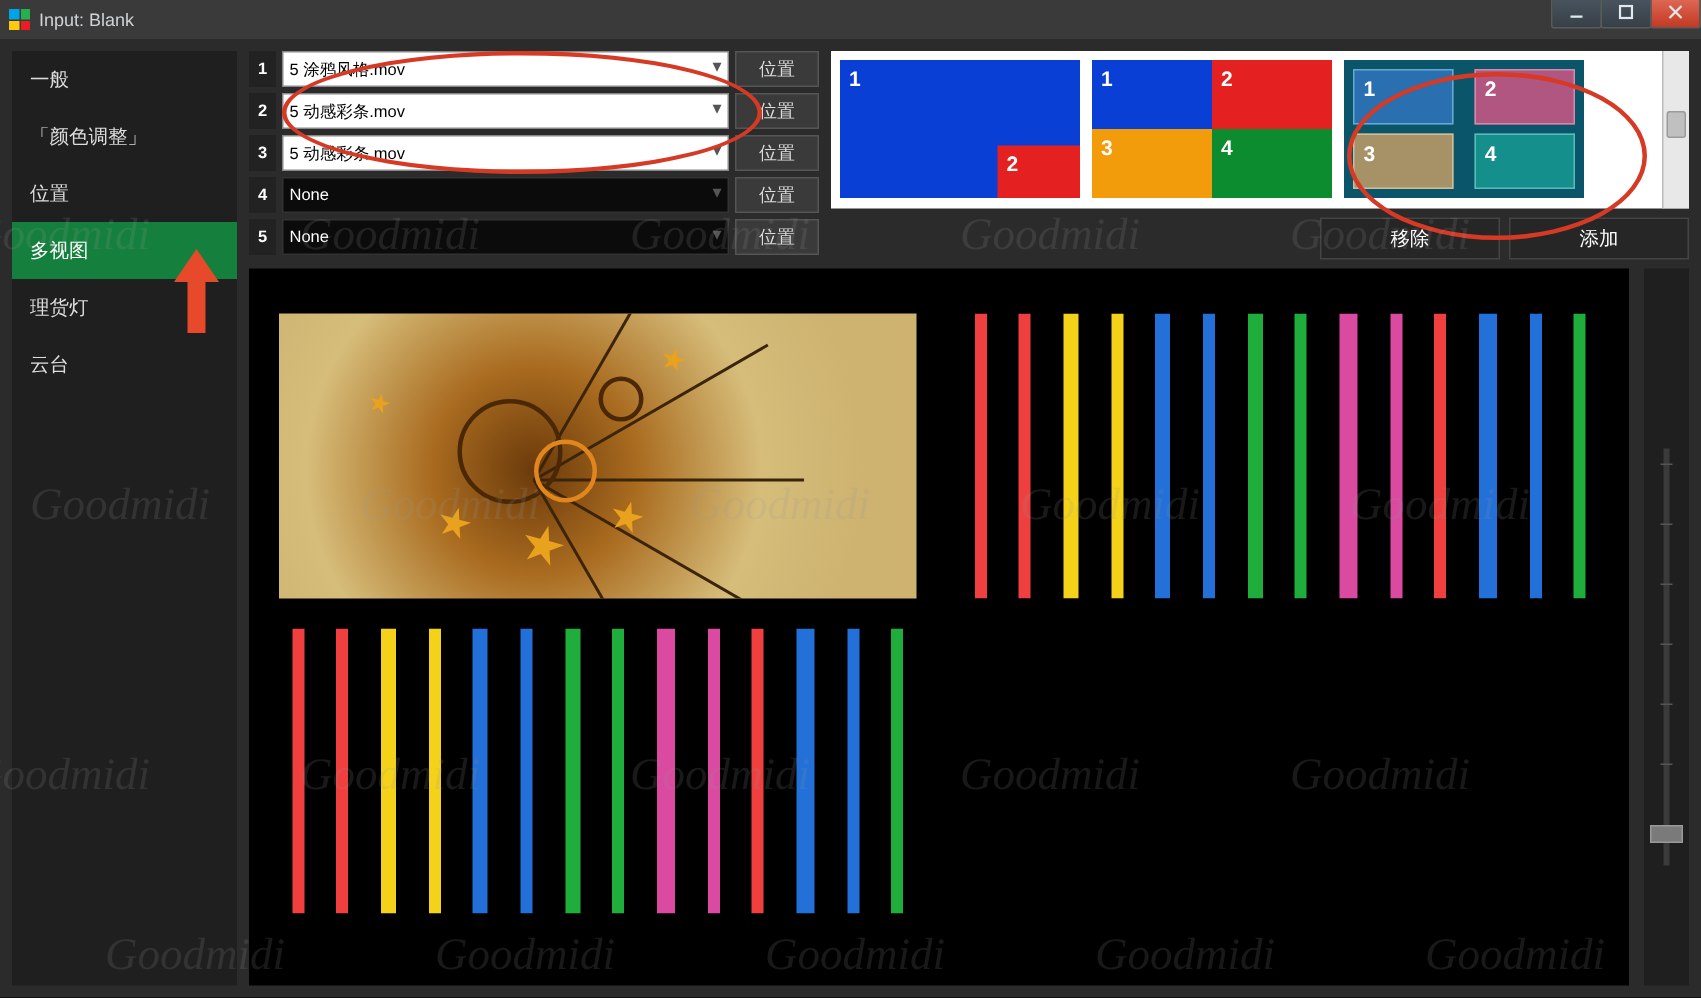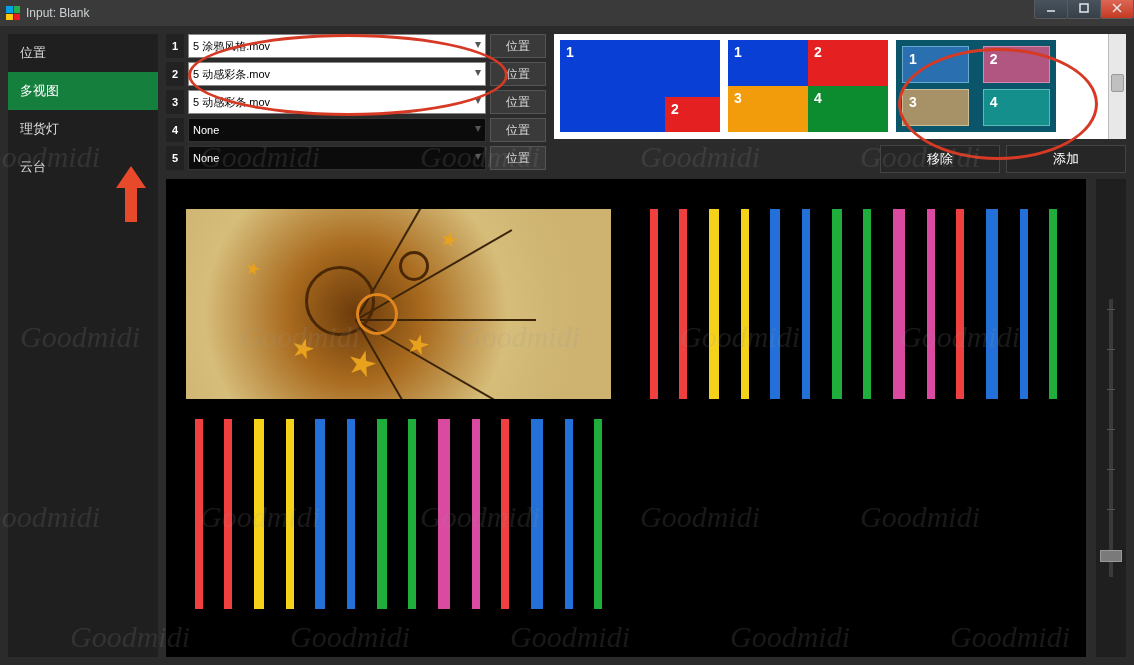--- a/index.html
+++ b/index.html
@@ -223,20 +223,22 @@
           <line x1="1" y1="1" x2="9" y2="9"></line>
           <line x1="9" y1="1" x2="1" y2="9"></line>
         </svg>
       </div>
   </div>
 </div>
 
 <div class="main">
 
   <div class="sidebar">
+    <div class="sidebar-item"><span>一般</span></div>
+    <div class="sidebar-item"><span>「颜色调整」</span></div>
     <div class="sidebar-item"><span>位置</span></div>
     <div class="sidebar-item active"><span>多视图</span></div>
     <div class="sidebar-item"><span>理货灯</span></div>
     <div class="sidebar-item"><span>云台</span></div>
   </div>
 
   <div class="content">
     <div class="top-row">
 
       <div class="source-list">

